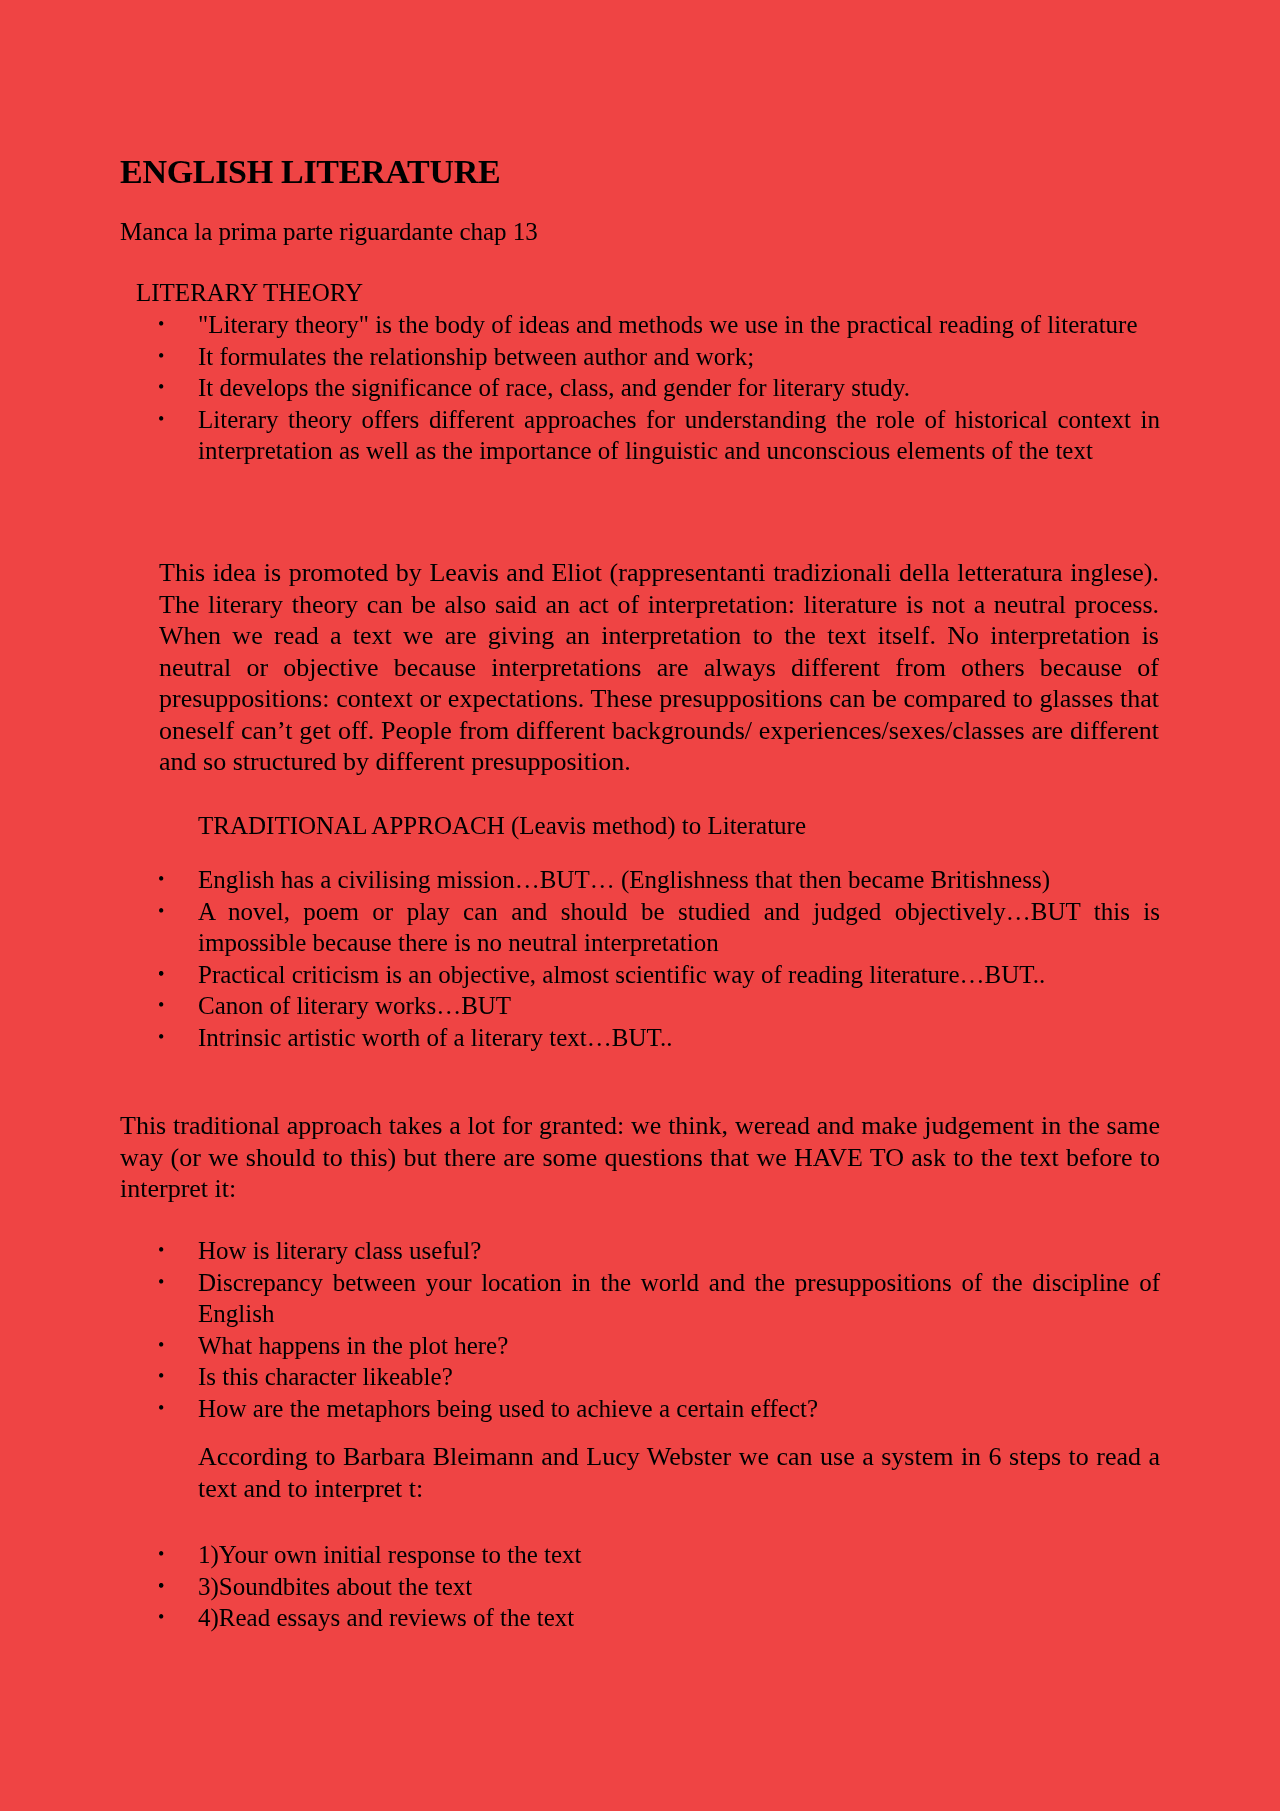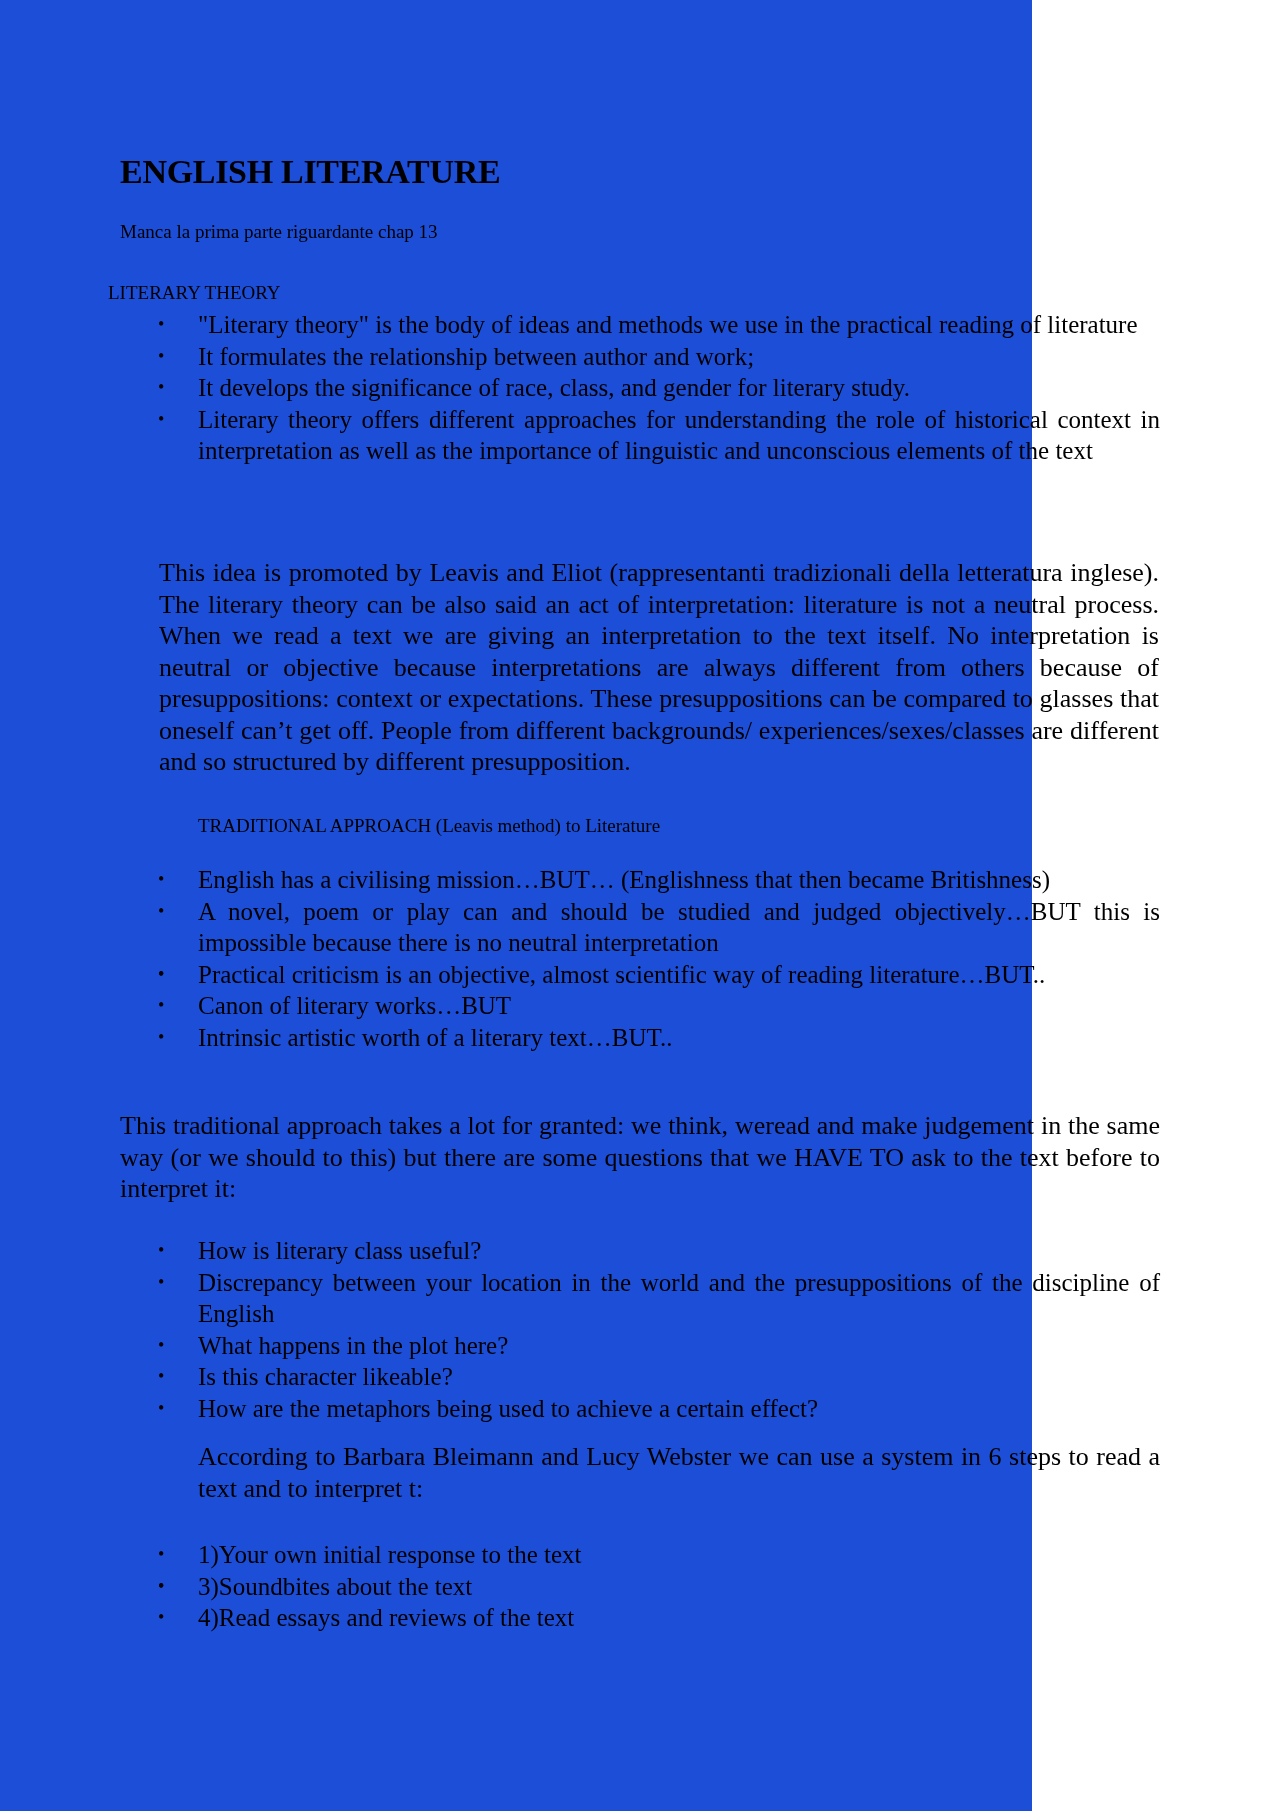--- a/index.html
+++ b/index.html
@@ -11,37 +11,37 @@
       width: 1280px;
       height: 1811px;
       position: relative;
       font-family: "Liberation Serif", serif;
       color: #000000;
       overflow: hidden;
     }
     .page {
       position: absolute;
       left: 0; top: 0;
-      width: 1032px;
+      width: 1280px;
       height: 1811px;
-      background: #1d4ed8;
+      background: #ef4444;
     }
     .title {
       position: absolute;
       left: 120px;
       top: 152px;
       font-size: 34px;
       font-weight: bold;
       margin: 0;
       letter-spacing: -0.3px;
       line-height: 40px;
     }
     .line {
       position: absolute;
-      font-size: 19px;
+      font-size: 25px;
       line-height: 32px;
       white-space: nowrap;
       margin: 0;
     }
     .para {
       position: absolute;
       font-size: 26px;
       line-height: 31.5px;
       text-align: justify;
       text-align-last: left;
@@ -73,21 +73,21 @@
   </style>
 </head>
 <body>
 
 <div class="page">
 
   <h1 class="title">ENGLISH LITERATURE</h1>
 
   <p class="line" style="left:120px; top:216px;">Manca la prima parte riguardante chap 13</p>
 
-  <p class="line" style="left:108px; top:277px;">LITERARY THEORY</p>
+  <p class="line" style="left:136px; top:277px;">LITERARY THEORY</p>
 
   <ul class="blist" style="top:309px;">
     <li>
       <span class="bullet">•</span>
       <span>"Literary theory" is the body of ideas and methods we use in the practical reading of literature</span>
     </li>
     <li>
       <span class="bullet">•</span>
       <span>It formulates the relationship between author and work;</span>
     </li>

